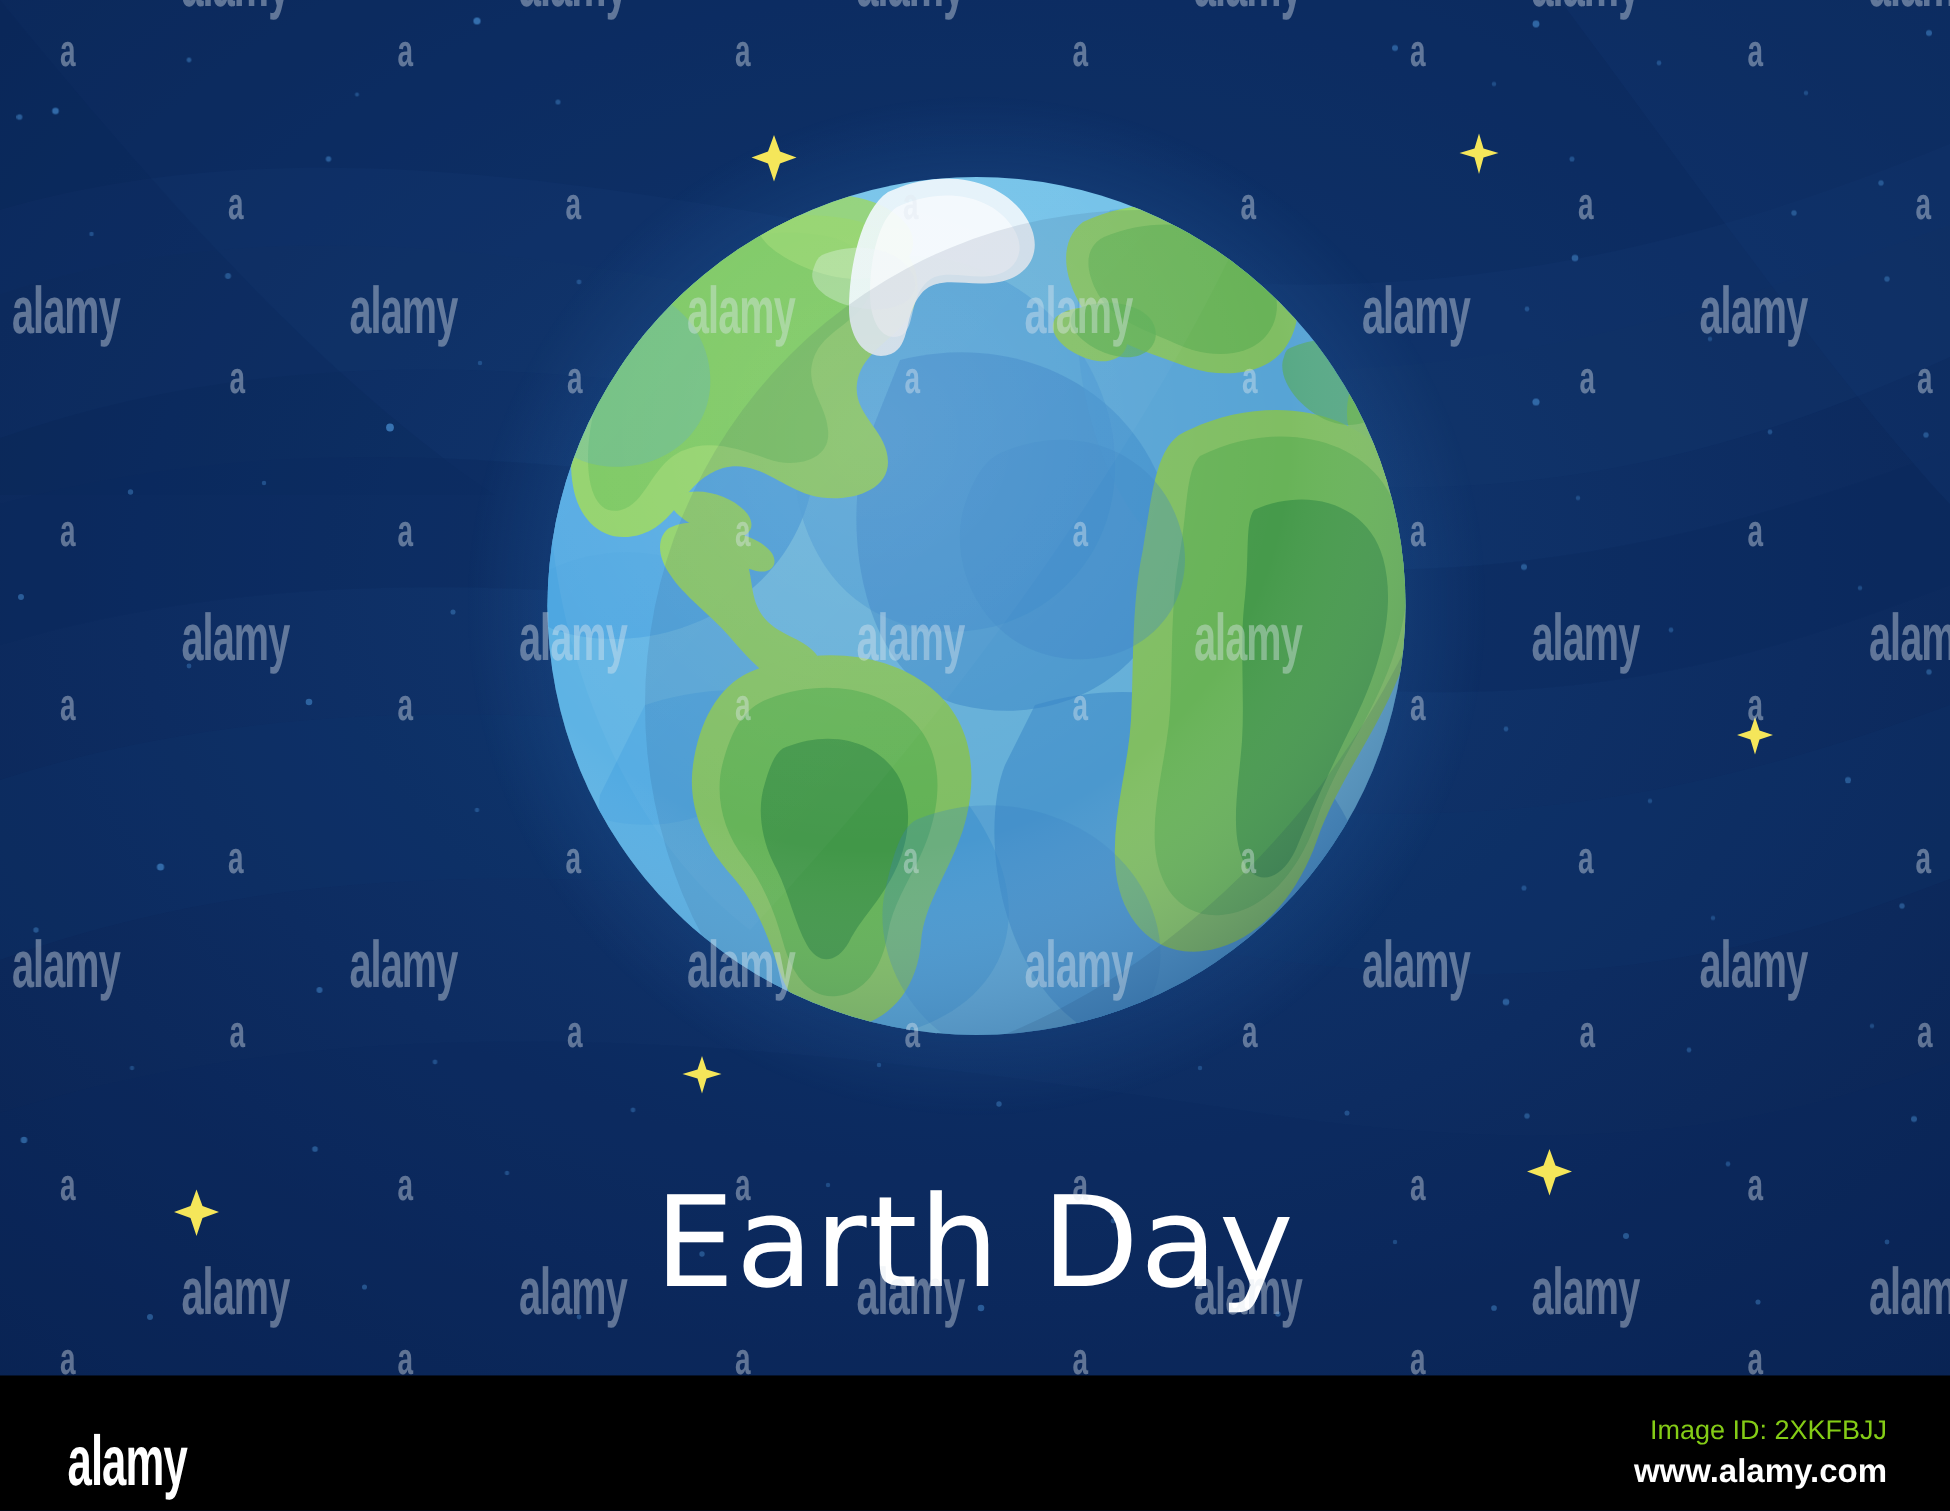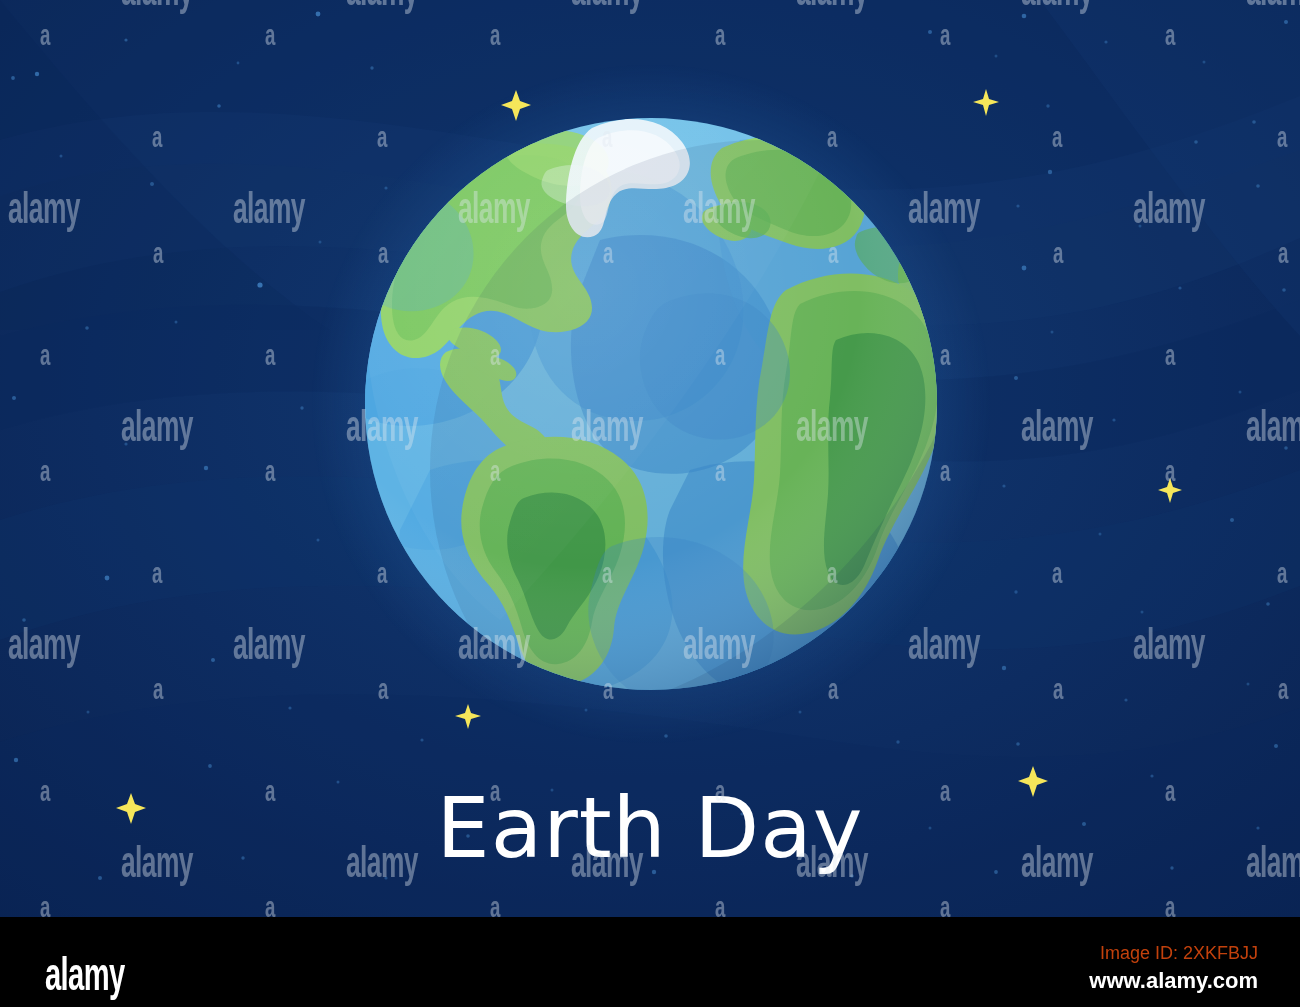--- a/index.html
+++ b/index.html
@@ -105,21 +105,21 @@
     transform-origin: left top;
     letter-spacing: -1px;
   }
   #footer-right {
     position: absolute;
     right: 42px;
     top: 24px;
     text-align: right;
   }
   #image-id {
-    color: #c2410c;
+    color: #84cc16;
     font-family: "Liberation Sans", sans-serif;
     font-size: 18px;
     line-height: 1.35;
     display: block;
   }
   #site-url {
     color: #ffffff;
     font-family: "Liberation Sans", sans-serif;
     font-weight: 700;
     font-size: 22px;

